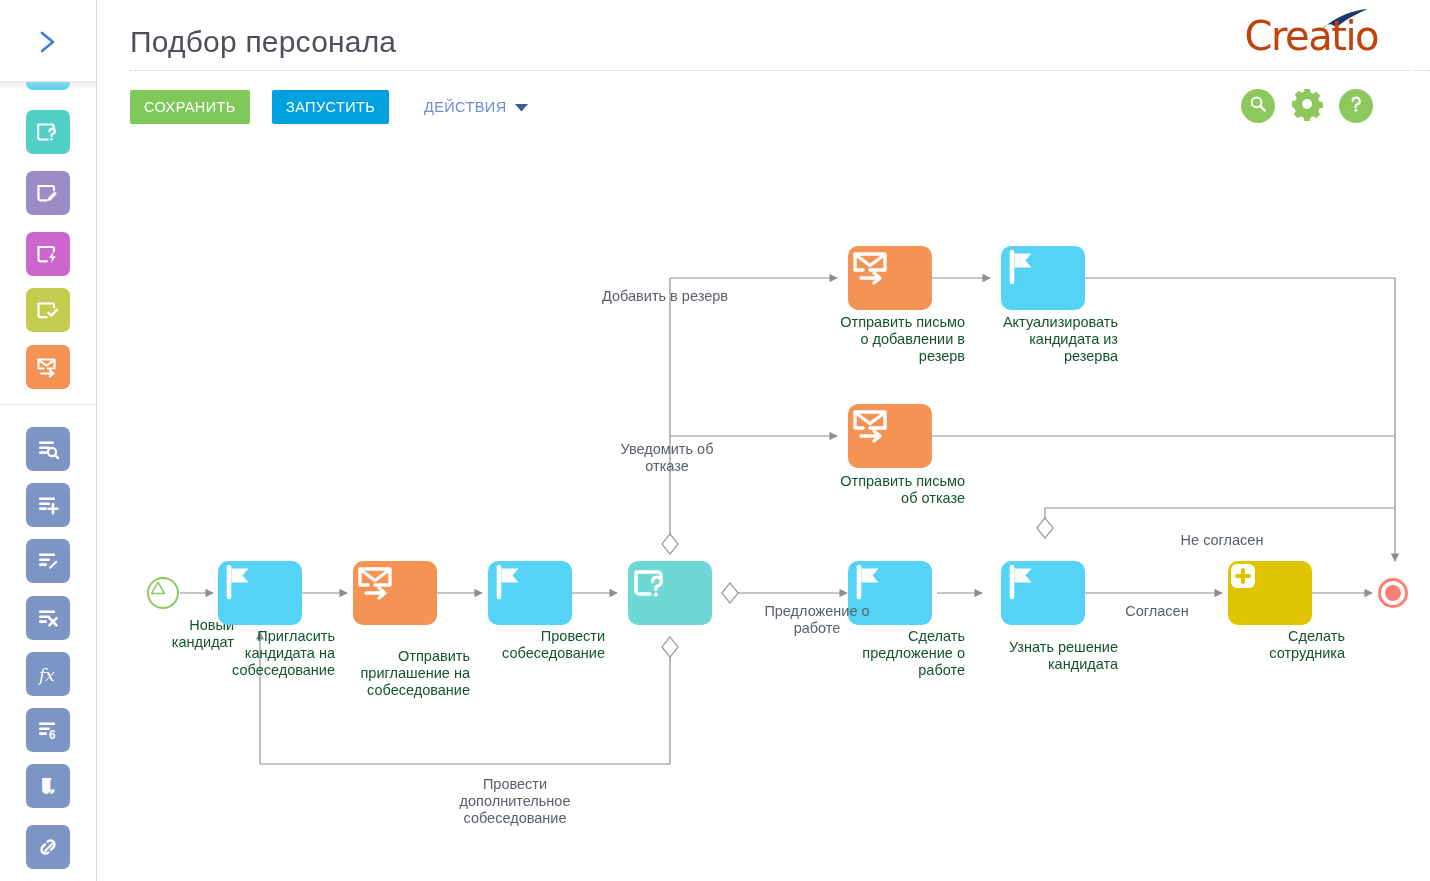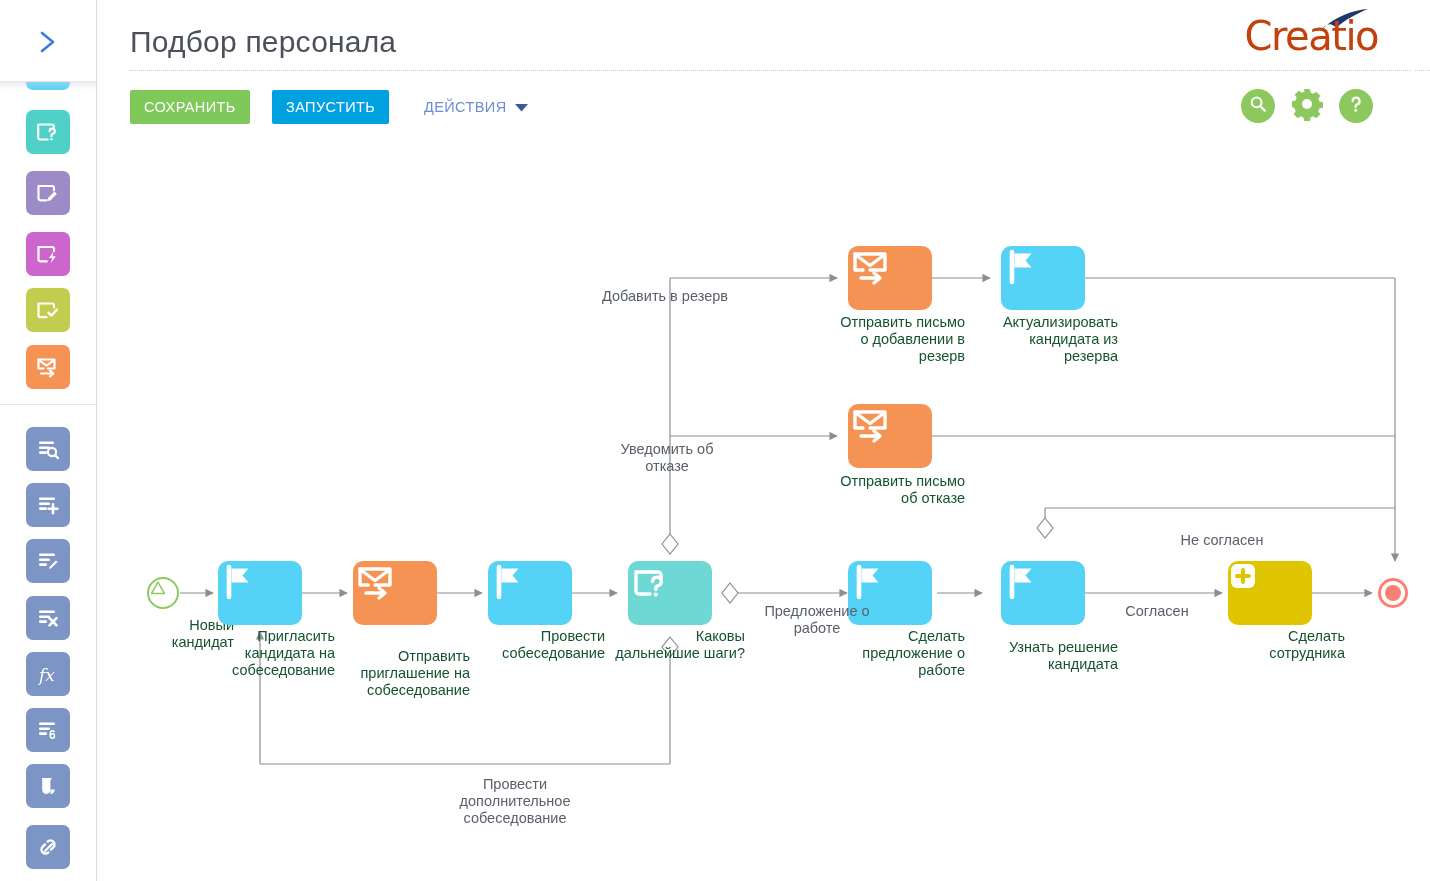--- a/index.html
+++ b/index.html
@@ -439,24 +439,20 @@
 
     <div class="node" style="left:531px;top:425px;background:#6ed9d4;">
       <span>
         <svg width="44" height="44" viewBox="0 0 44 44">
           <path d="M8 11h22a3 3 0 0 1 3 3v4M8 11v19a3 3 0 0 0 3 3h11" fill="none" stroke="#fff" stroke-width="3.4" stroke-linecap="round"></path>
           <path d="M24.5 20.5a4.4 4.4 0 1 1 5.3 4.3c-1.5.35-2 1.3-2 2.6v1.1" fill="none" stroke="#fff" stroke-width="3.4" stroke-linecap="round"></path>
           <circle cx="27.8" cy="33.6" r="2.1" fill="#fff"></circle>
         </svg>
       </span>
     </div>
-    <div class="nlabel" style="left:498px;top:492px;">
-      <div>Каковы</div>
-      <div>дальнейшие шаги?</div>
-    </div>
 
     <div class="node" style="left:751px;top:110px;background:#f59355;">
       <span>
         <svg width="44" height="44" viewBox="0 0 44 44">
           <path d="M7 8h30v16H22" fill="none" stroke="#fff" stroke-width="3.4" stroke-linejoin="round" stroke-linecap="round"></path>
           <path d="M7 8v16h8" fill="none" stroke="#fff" stroke-width="3.4" stroke-linejoin="round" stroke-linecap="round"></path>
           <polyline points="8.5,9.5 22,19.5 35.5,9.5" fill="none" stroke="#fff" stroke-width="3.4" stroke-linejoin="round" stroke-linecap="round"></polyline>
           <path d="M13 32h18" stroke="#fff" stroke-width="3.4" stroke-linecap="round"></path>
           <polyline points="26,27 32,32 26,37" fill="none" stroke="#fff" stroke-width="3.4" stroke-linejoin="round" stroke-linecap="round"></polyline>
         </svg>

